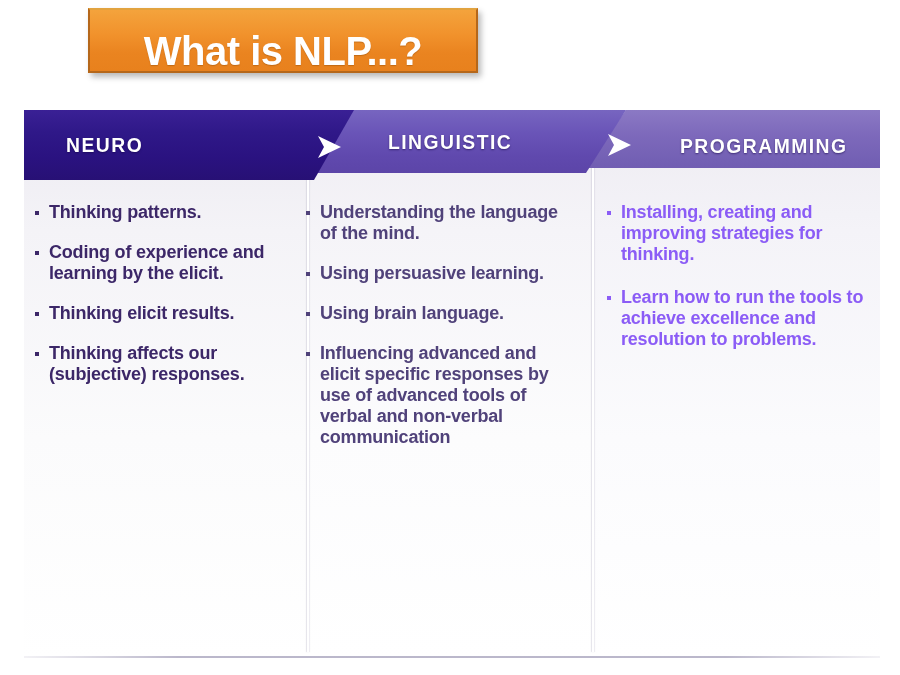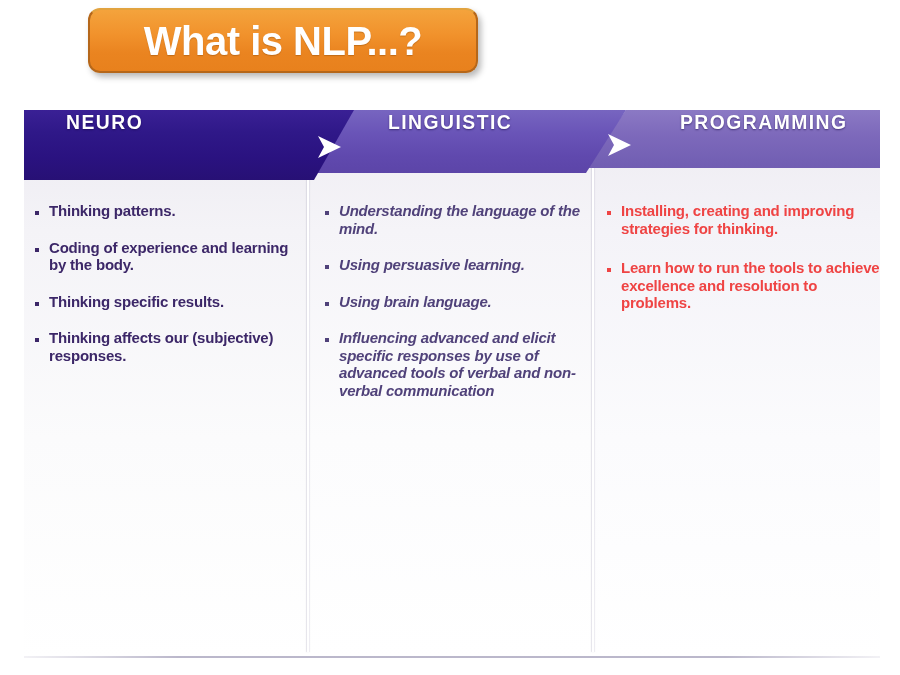--- a/index.html
+++ b/index.html
@@ -18,29 +18,29 @@
   
   #title-plaque {
     position: absolute;
     left: 88px;
     top: 8px;
     width: 390px;
     height: 65px;
     box-sizing: border-box;
     border: 2px solid #b5671a;
     border-top-color: #e2a33f;
-    border-radius: 12px;
+    border-radius: 0;
     background: linear-gradient(to bottom,
                 #f4a33c 0%,
                 #f1922c 40%,
                 #ea8420 70%,
                 #e8811d 100%);
     box-shadow: 3px 4px 6px rgba(0,0,0,0.28);
     display: flex;
-    align-items: center;
+    align-items: flex-end;
     justify-content: center;
   }
   #title-plaque-text {
     color: #ffffff;
     font-size: 40px;
     font-weight: bold;
     letter-spacing: -0.5px;
     line-height: 1;
     text-shadow: 0 1px 1px rgba(120,60,0,0.35);
     white-space: nowrap;
@@ -84,20 +84,21 @@
     bottom: 0;
     height: 2px;
     background: linear-gradient(to right, rgba(170,165,190,0.15), rgba(150,145,175,0.65) 18%, rgba(150,145,175,0.65) 82%, rgba(170,165,190,0.15));
   }
 
   
   .banner {
     position: absolute;
     top: 0;
     display: flex;
+    align-items: center;
     box-sizing: border-box;
   }
   .banner-label {
     color: #ffffff;
     font-size: 21px;
     font-weight: bold;
     letter-spacing: 1.6px;
     white-space: nowrap;
     text-shadow: 0 1px 2px rgba(20,5,70,0.55);
     font-stretch: condensed;
@@ -147,50 +148,50 @@
   #chevron-2 { left: 583px; top: 24px; }
   .chevron-arrow svg { display: block; width: 100%; height: 100%; }
 
   
   .column {
     position: absolute;
     top: 92px;
     box-sizing: border-box;
   }
   #column-1 { left: 10px;  width: 272px; padding-right: 6px; }
-  #column-2 { left: 300px; width: 272px; font-style: italic; }
+  #column-2 { left: 281px; width: 272px; }
   #column-3 { left: 582px; width: 278px; }
 
   ul.bullet-list {
     list-style: none;
     margin: 0;
     padding: 0;
   }
   ul.bullet-list li {
     position: relative;
     padding-left: 15px;
     margin-bottom: 19px;
-    font-size: 15px;
+    font-size: 18px;
     font-weight: bold;
     line-height: 1.17;
     letter-spacing: -0.2px;
   }
   ul.bullet-list li:before {
     content: "";
     position: absolute;
     left: 1px;
     top: 9px;
     width: 4px;
     height: 4px;
     background: currentColor;
   }
 
   #column-1 ul.bullet-list li { color: #3c2768; }
   #column-2 ul.bullet-list li { color: #50427a; }
-  #column-3 ul.bullet-list li { color: #ef4444; font-weight: bold; }
+  #column-3 ul.bullet-list li { color: #8b5cf6; font-weight: bold; }
   #column-3 ul.bullet-list li { margin-bottom: 22px; }
 </style>
 </head>
 <body>
 
 <div id="title-plaque">
   <span id="title-plaque-text">What is NLP...?</span>
 </div>
 
 <div id="diagram">
@@ -221,22 +222,22 @@
   </div>
   <div class="chevron-arrow" id="chevron-2">
     <svg viewBox="0 0 26 22" xmlns="http://www.w3.org/2000/svg">
       <path d="M1 0 L24 11 L1 22 L7 11 Z" fill="#ffffff"></path>
     </svg>
   </div>
 
   <div class="column" id="column-1">
     <ul class="bullet-list">
       <li>Thinking patterns.</li>
-      <li>Coding of experience and learning by the body.</li>
-      <li>Thinking specific results.</li>
+      <li>Coding of experience and learning by the elicit.</li>
+      <li>Thinking elicit results.</li>
       <li>Thinking affects our (subjective) responses.</li>
     </ul>
   </div>
 
   <div class="column" id="column-2">
     <ul class="bullet-list">
       <li>Understanding the language of the mind.</li>
       <li>Using persuasive learning.</li>
       <li>Using brain language.</li>
       <li>Influencing advanced and elicit specific responses by use of advanced tools of verbal and non-verbal communication</li>

